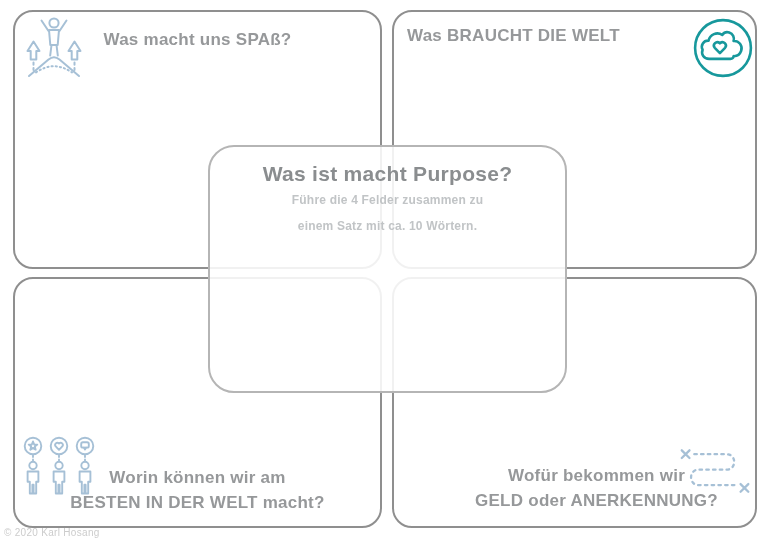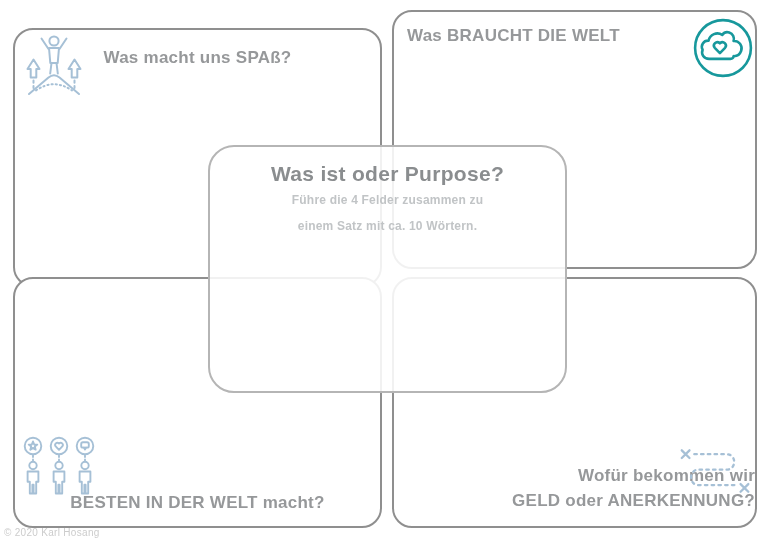--- a/index.html
+++ b/index.html
@@ -14,37 +14,37 @@
   }
   html,body{margin:0;padding:0;background:#ffffff;}
   .canvas{
     position:relative;width:768px;height:543px;background:#ffffff;
     font-family:"Liberation Sans","DejaVu Sans",sans-serif;overflow:hidden;
   }
   .box{
     position:absolute;background:#ffffff;box-sizing:border-box;
     border:2px solid var(--border-gray);border-radius:20px;
   }
-  .quad-tl{left:13px;top:28px;width:369px;height:259px;}
+  .quad-tl{left:13px;top:10px;width:369px;height:259px;}
   .quad-tr{left:392px;top:10px;width:365px;height:259px;padding-left:18px;}
   .quad-bl{left:13px;top:277px;width:369px;height:251px;}
   .quad-br{left:392px;top:277px;width:365px;height:251px;}
   .center-box{
     left:208px;top:145px;width:359px;height:248px;
     background:rgba(255,255,255,0.88);
     border:2px solid var(--center-border);border-radius:26px;z-index:5;
   }
   .q-title{
     position:absolute;color:var(--heading-gray);font-weight:700;
     font-size:17px;line-height:25px;letter-spacing:0.25px;
   }
   .quad-tl .q-title{top:15px;left:0;right:0;text-align:center;}
   .quad-tr .q-title{top:11px;left:13px;text-align:left;}
   .quad-bl .q-title{bottom:11px;left:0;right:0;text-align:center;}
-  .quad-br .q-title{bottom:13px;left:0;right:0;text-align:right;padding-left:44px;}
+  .quad-br .q-title{bottom:13px;left:0;right:0;text-align:center;padding-left:44px;}
   .center-title{
     margin:13px 8px 0;text-align:center;font-size:21px;font-weight:700;
     color:var(--center-title);line-height:27px;letter-spacing:0.3px;
   }
   .center-sub{
     margin:0 6px;text-align:center;font-size:12px;font-weight:600;
     color:var(--center-sub);line-height:26px;letter-spacing:0.2px;
   }
   .icon{position:absolute;}
   .icon :is(path,circle,rect){fill:none;stroke-linecap:round;stroke-linejoin:round;}
@@ -116,37 +116,38 @@
       <g transform="translate(52,0)">
         <circle cx="13" cy="10" r="8.3"></circle>
         <rect x="9.2" y="6.2" width="7.6" height="5.4" rx="1.7"></rect>
         <path d="M11.9 11.6 l1.1 1.9 1.1 -1.9"></path>
         <path d="M13 19.5 V24.5" stroke-dasharray="1.6 2.4"></path>
         <circle cx="13" cy="29.5" r="3.7"></circle>
         <path d="M7.6 35.5 h10.8 v10.3 h-2.2 v11.7 h-2.6 v-8.8 h-1.2 v8.8 h-2.6 v-11.7 h-2.2 Z"></path>
       </g>
     </svg>
     <div class="q-title">
+      <div>Worin können wir am</div>
       <div>BESTEN IN DER WELT macht?</div>
     </div>
   </div>
 
   <div class="box quad-br">
     <div class="q-title">
       <div>Wofür bekommen wir</div>
       <div>GELD oder ANERKENNUNG?</div>
     </div>
     <svg class="icon icon-blue icon-route" viewBox="0 0 78 56" stroke-width="2.4">
       <path d="M3.5 4.5 L11.5 12.5 M11.5 4.5 L3.5 12.5"></path>
       <path d="M16.5 8.5 H50 C60.5 8.5 60.5 24.5 50 24.5 H21 C10.5 24.5 10.5 40.5 21 40.5 H60" stroke-dasharray="2.6 4.4"></path>
       <path d="M64.5 39.5 L72.5 47.5 M72.5 39.5 L64.5 47.5"></path>
     </svg>
   </div>
 
   <div class="box center-box">
-    <div class="center-title">Was ist oder Purpose?</div>
+    <div class="center-title">Was ist macht Purpose?</div>
     <div class="center-sub">Führe die 4 Felder zusammen zu</div>
     <div class="center-sub">einem Satz mit ca. 10 Wörtern.</div>
   </div>
 
   <div class="copyright">© 2020 Karl Hosang</div>
 
 </div>
 
 </body></html>

